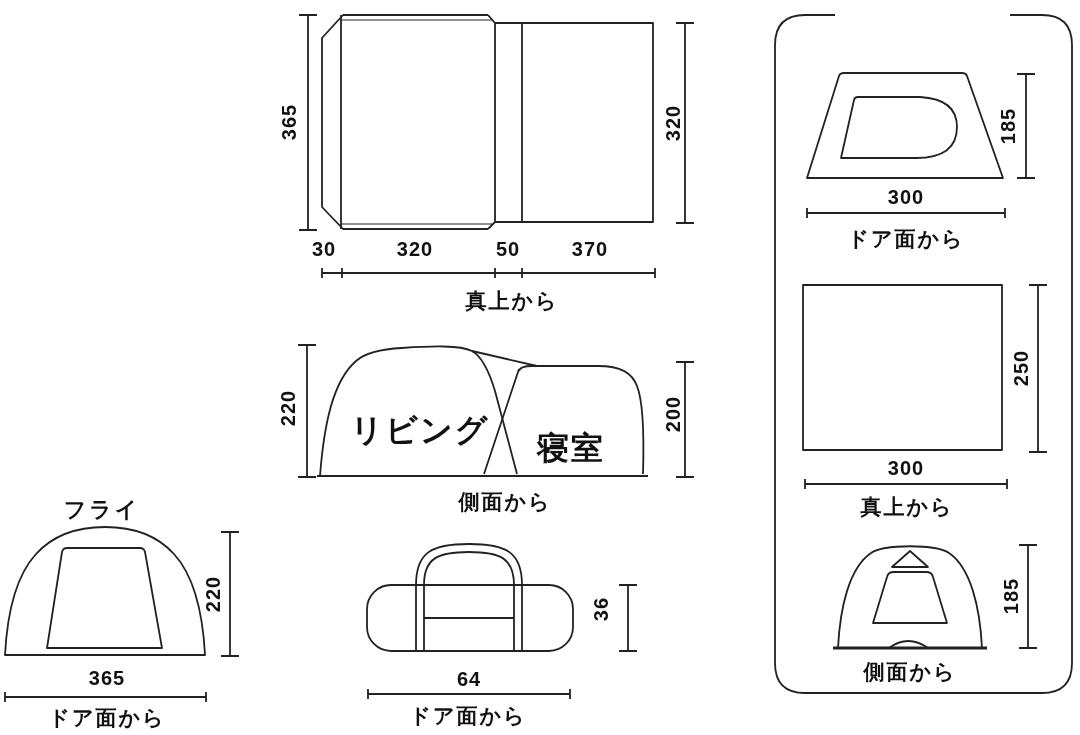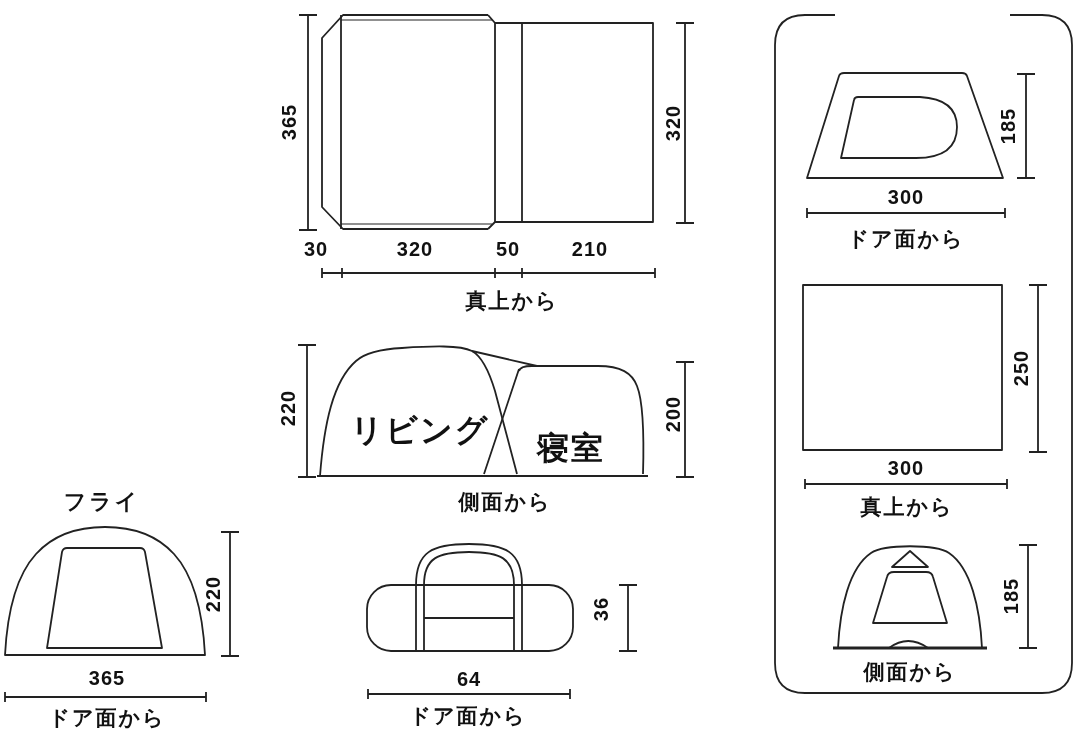--- a/index.html
+++ b/index.html
@@ -9,21 +9,21 @@
   }
   #linework{position:absolute;left:0;top:0;}
   .lbl{
     position:absolute;transform:translate(-50%,-50%);
     font-weight:bold;color:var(--text,#111);white-space:nowrap;line-height:1;
   }
   .lbl.rot{transform:translate(-50%,-50%) rotate(-90deg);}
   .num{font-size:20px;letter-spacing:1px;}
   .cap{font-size:21px;letter-spacing:2px;}
   .room{font-size:32px;letter-spacing:2px;}
-  .ttl{font-size:22px;letter-spacing:3px;}
+  .ttl{font-size:22px;letter-spacing:3px;margin-top:8px;}
 </style>
 </head>
 <body>
 
 <div id="stage" style="--line: #222222; --text: #111111; --bg: #ffffff;">
 
   <svg id="linework" width="1080" height="735" viewBox="0 0 1080 735" fill="none" stroke="var(--line,#222)" stroke-width="1.8" stroke-linejoin="round" stroke-linecap="butt">
 
     <g>
       <path d="M488,15 L343,15 L322,38 L322,207 L343,229 L488,229"></path>
@@ -85,24 +85,24 @@
       <line stroke-width="3" x1="833" y1="648" x2="987" y2="648"></line>
       <path d="M889,648 Q908,634 928,648"></path>
       <path d="M873,623 L887,577 Q888,572 894,572 L926,572 Q932,572 933,577 L947,623 Z"></path>
       <path d="M892,567 L910,551 L928,567 Z"></path>
       <path d="M1019,545 H1037 M1028,545 V648 M1019,648 H1037"></path>
     </g>
   </svg>
 
   <span class="lbl num rot" style="left:289px;top:122px">365</span>
   <span class="lbl num rot" style="left:673px;top:123px">320</span>
-  <span class="lbl num" style="left:316px;top:249px">30</span>
+  <span class="lbl num" style="left:324px;top:249px">30</span>
   <span class="lbl num" style="left:415px;top:249px">320</span>
   <span class="lbl num" style="left:508px;top:249px">50</span>
-  <span class="lbl num" style="left:590px;top:249px">210</span>
+  <span class="lbl num" style="left:590px;top:249px">370</span>
   <span class="lbl cap" style="left:512px;top:300px">真上から</span>
 
   <span class="lbl num rot" style="left:288px;top:408px">220</span>
   <span class="lbl num rot" style="left:673px;top:414px">200</span>
   <span class="lbl room" style="left:420px;top:430px">リビング</span>
   <span class="lbl room" style="left:571px;top:448px">寝室</span>
   <span class="lbl cap" style="left:505px;top:501px">側面から</span>
 
   <span class="lbl ttl" style="left:102px;top:502px">フライ</span>
   <span class="lbl num rot" style="left:213px;top:594px">220</span>

